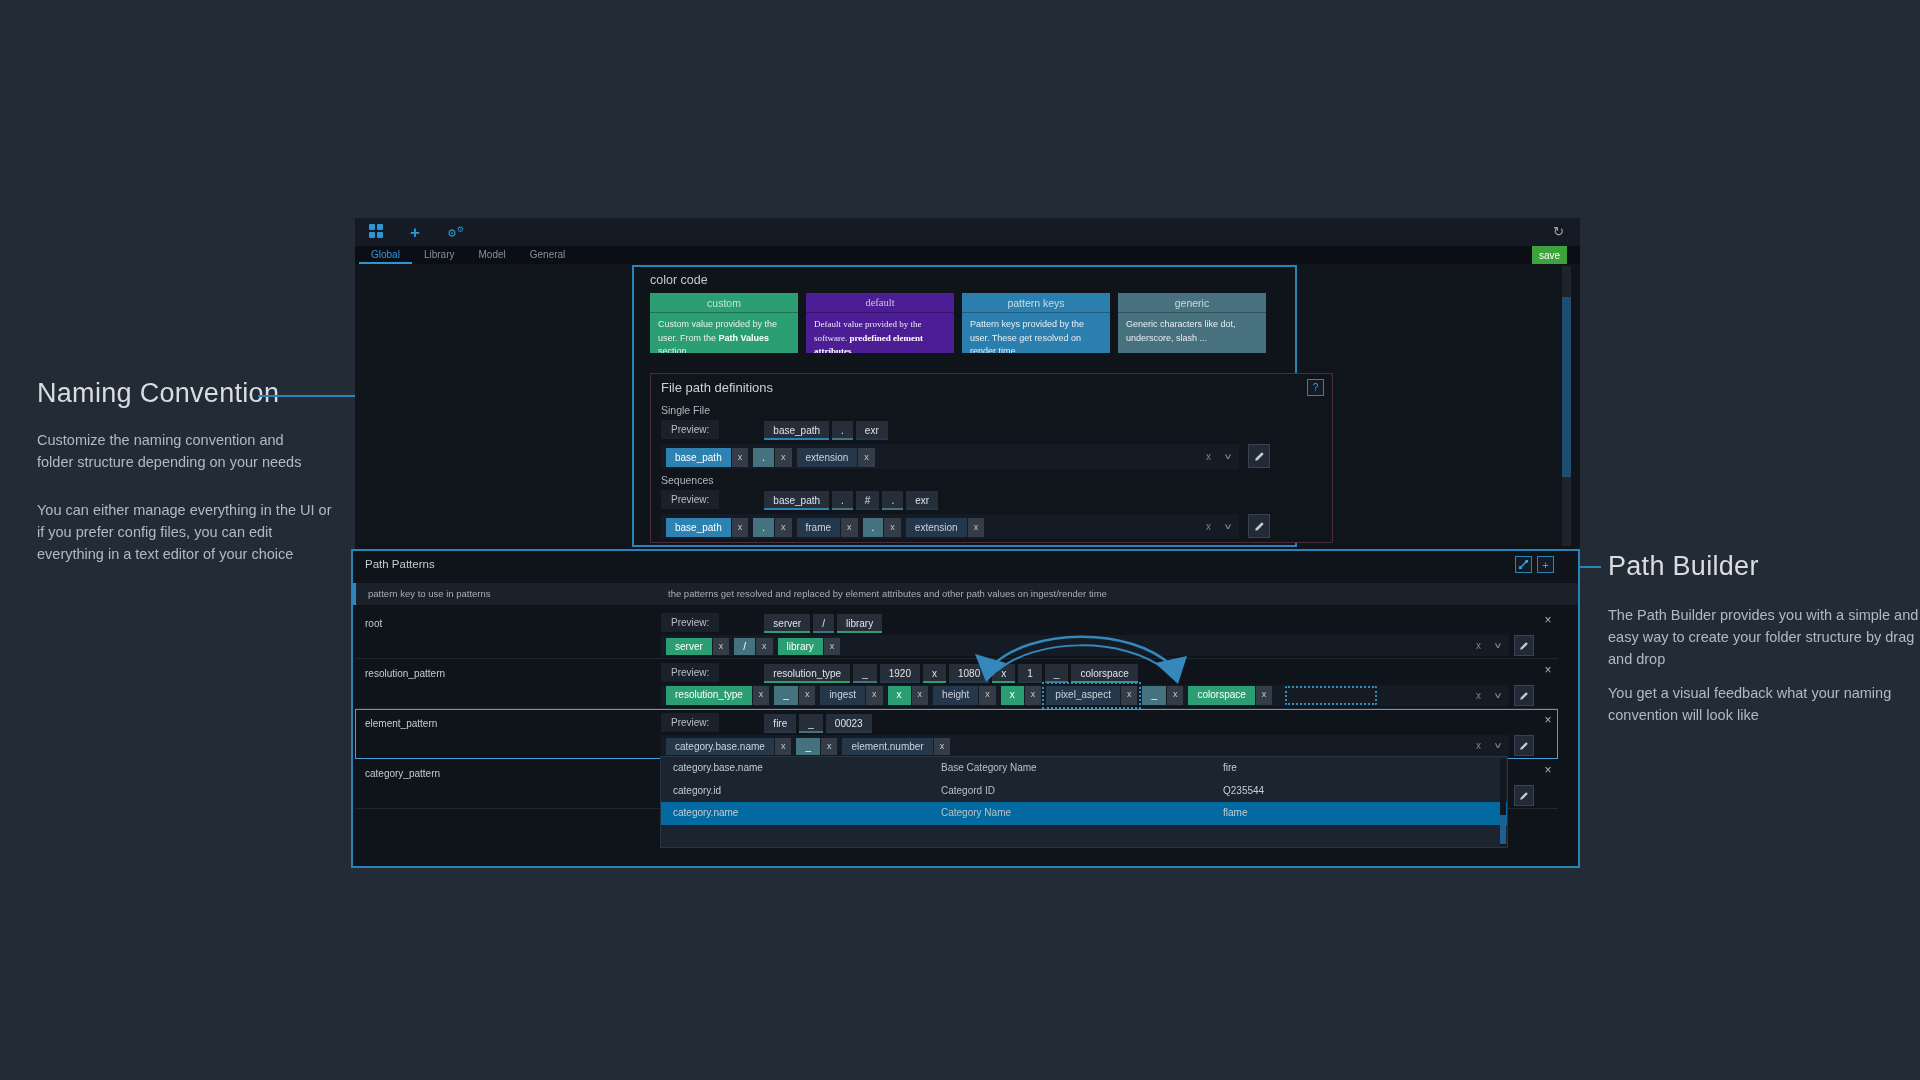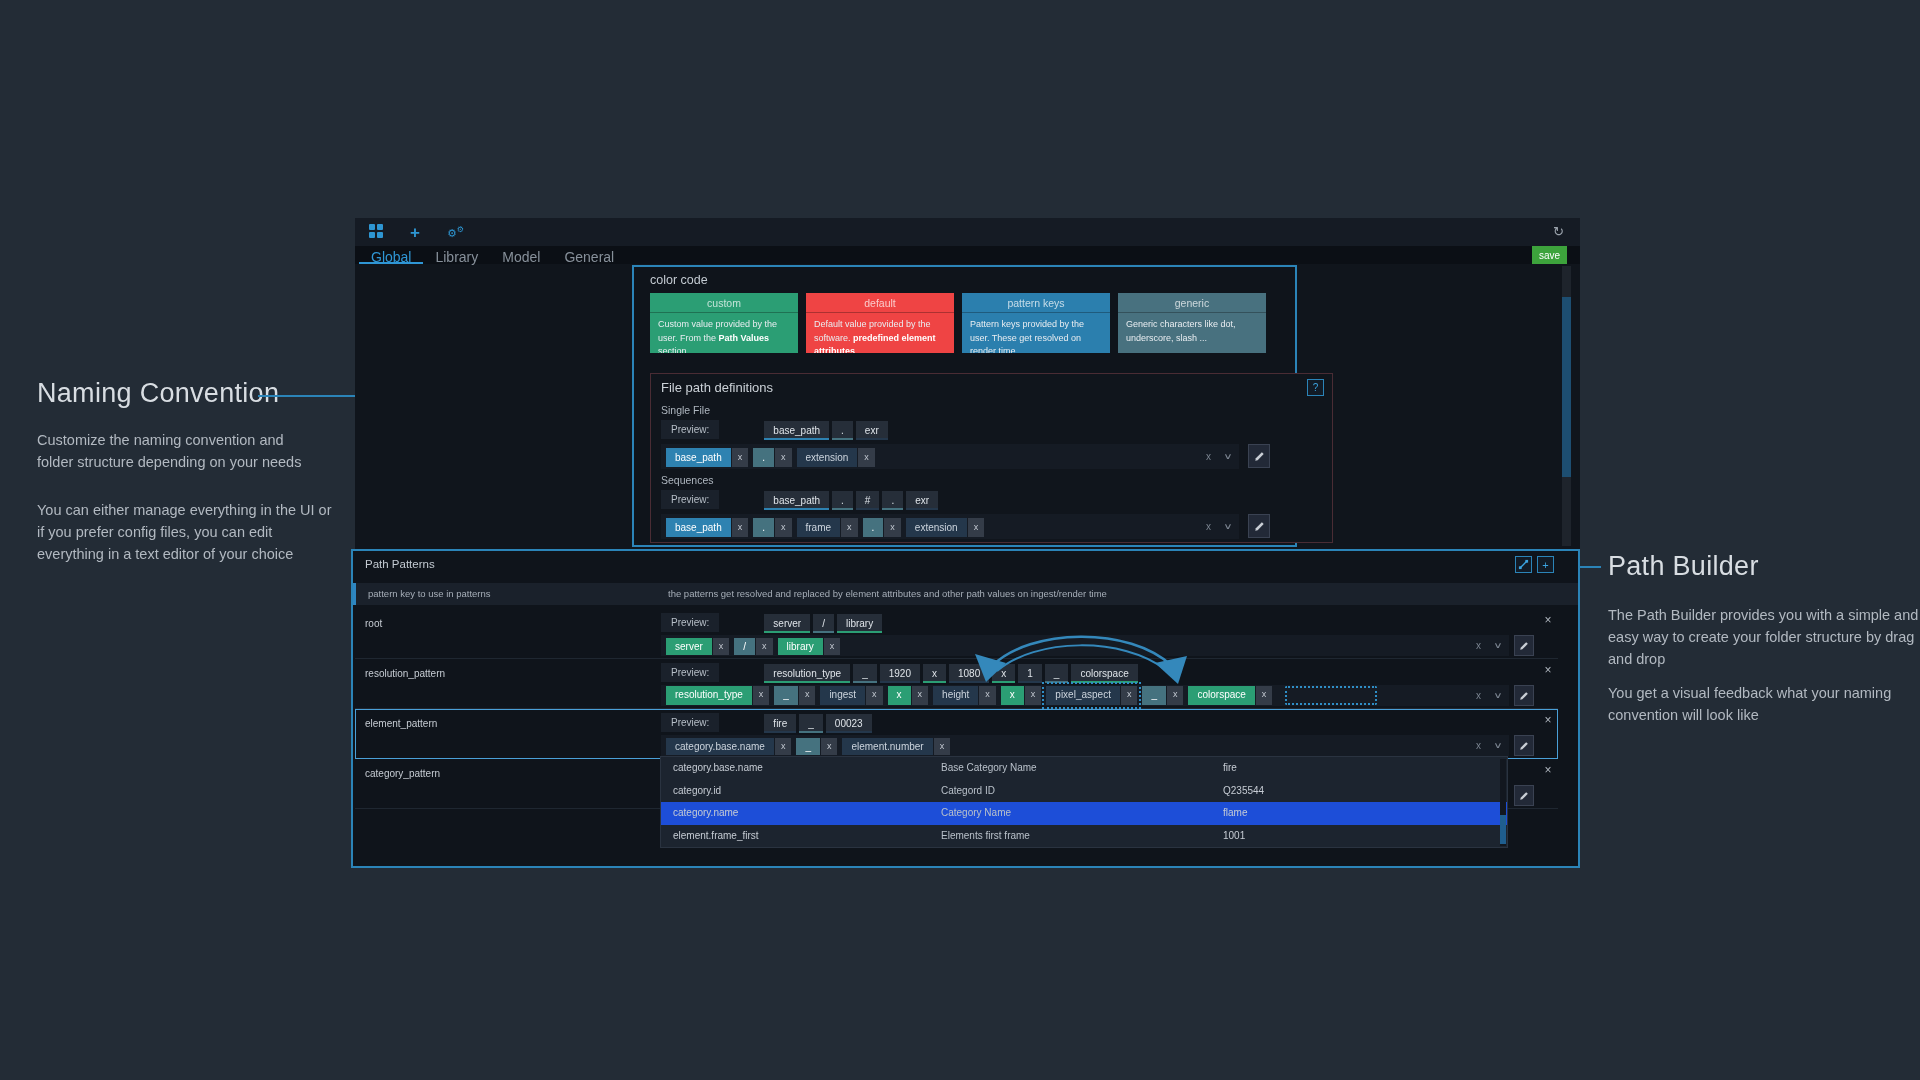--- a/index.html
+++ b/index.html
@@ -13,21 +13,21 @@
   .conn-line { position:absolute; height:2px; background:#2b84b8; }
 
   
   .window { position:absolute; left:355px; top:218px; width:1225px; height:648px; background:#10151c; }
   .toolbar { position:absolute; left:355px; top:218px; width:1225px; height:28px; background:#151b24; display:flex; align-items:center; gap:27px; padding-left:14px; }
   .tb-icon { color:#2e96d2; font-size:15px; line-height:1; cursor:default; }
   .gears { font-size:11px; }
   .gears .g2 { font-size:8px; vertical-align:super; }
   .refresh { position:absolute; right:16px; top:6px; color:#9aa2ab; font-size:13px; }
   .tabrow { position:absolute; left:355px; top:246px; width:1225px; height:18px; background:#0b0f15; display:flex; align-items:stretch; padding-left:4px; }
-  .tab { font-size:14px; color:#87909a; padding:3px 12px 0; border-bottom:2px solid transparent; }
+  .tab { font-size:10px; color:#87909a; padding:3px 12px 0; border-bottom:2px solid transparent; }
   .tab.active { color:#2f96d5; border-bottom-color:#2f96d5; }
   .save-btn { position:absolute; right:13px; top:0; height:18px; padding:0 7px; background:#3da33c; color:#fff; font-size:10px; display:flex; align-items:center; }
   .wscroll { position:absolute; left:1562px; top:266px; width:9px; height:280px; background:#1e242c; }
   .wscroll .thumb { position:absolute; left:0; top:31px; width:9px; height:180px; background:#1d4e71; }
 
   
   .hl-box { position:absolute; border:2px solid #2b84b8; background:#0f141b; }
   .box1 { left:632px; top:265px; width:665px; height:282px; }
   .box2 { left:351px; top:549px; width:1229px; height:319px; }
 
@@ -68,21 +68,21 @@
   .row-key { position:absolute; left:10px; top:9px; font-size:10px; color:#c6ccd3; }
   .row-preview { left:306px; top:4px; }
   .row-editor { left:306px; top:26px; width:848px; height:21px; }
   .row-editor .chip-label, .row-editor .chip-x { padding-top:3px; padding-bottom:3px; }
   .row-close { position:absolute; left:1186px; top:4px; font-size:12px; color:#aeb5bd; width:14px; text-align:center; }
   .row-pencil { left:1159px; top:26px; width:20px; height:21px; }
 
   
   .dropdown { position:absolute; left:660px; top:756px; width:848px; height:92px; background:#1c242f; border:1px solid #2a3340; z-index:6; }
   .dd-row { position:relative; height:22.5px; }
-  .dd-row.hl { background:#1d4ed8; }
+  .dd-row.hl { background:#0369a1; }
   .dd-key { position:absolute; left:12px; top:5px; font-size:10px; color:#c6ccd4; }
   .dd-label { position:absolute; left:280px; top:5px; font-size:10px; color:#b9c1ca; }
   .dd-value { position:absolute; left:562px; top:5px; font-size:10px; color:#c6ccd4; }
   .dd-scroll { position:absolute; right:1px; top:2px; width:6px; height:87px; background:#12171f; }
   .dd-scroll .thumb { position:absolute; left:0; top:56px; width:6px; height:29px; background:#1f5e8e; }
 
   .arrow-svg { position:absolute; left:940px; top:608px; z-index:7; pointer-events:none; }
 </style>
 </head>
 <body>
@@ -129,21 +129,21 @@
       <div class="thumb"></div>
     </div>
 
   <div class="hl-box box1">
     <div class="cc-title">color code</div>
     <div class="cc-row">
       <div class="cc-box" style="background: rgb(43, 158, 116);">
         <div class="cc-head">custom</div>
         <div class="cc-body">Custom value provided by the user. From the <b>Path Values</b> section</div>
       </div>
-      <div class="cc-box" style="background: #ef4444;">
+      <div class="cc-box" style="background: #4c1d95; font-family: Liberation Serif, serif;">
         <div class="cc-head">default</div>
         <div class="cc-body">Default value provided by the software. <b>predefined element attributes</b></div>
       </div>
       <div class="cc-box" style="background: rgb(43, 127, 174);">
         <div class="cc-head">pattern keys</div>
         <div class="cc-body">Pattern keys provided by the user. These get resolved on render time</div>
       </div>
       <div class="cc-box" style="background: rgb(72, 113, 127);">
         <div class="cc-head">generic</div>
         <div class="cc-body">Generic characters like dot, underscore, slash ...</div>
@@ -361,25 +361,20 @@
     <div class="dd-row">
       <span class="dd-key">category.id</span>
       <span class="dd-label">Categord ID</span>
       <span class="dd-value">Q235544</span>
     </div>
     <div class="dd-row hl">
       <span class="dd-key">category.name</span>
       <span class="dd-label">Category Name</span>
       <span class="dd-value">flame</span>
     </div>
-    <div class="dd-row">
-      <span class="dd-key">element.frame_first</span>
-      <span class="dd-label">Elements first frame</span>
-      <span class="dd-value">1001</span>
-    </div>
     <div class="dd-scroll">
         <div class="thumb"></div>
       </div>
   </div>
 
   <svg class="arrow-svg" width="260" height="84" viewBox="0 0 260 84">
     <path d="M 52 58 C 90 20, 190 18, 232 58" stroke="#3488bb" stroke-width="2.6" fill="none"></path>
     <path d="M 57 63 C 95 30, 183 28, 226 62" stroke="#3488bb" stroke-width="2" fill="none"></path>
     <polygon points="46,74 35,46 66,55" fill="#3488bb"></polygon>
     <polygon points="238,76 215,55 247,48" fill="#3488bb"></polygon>

